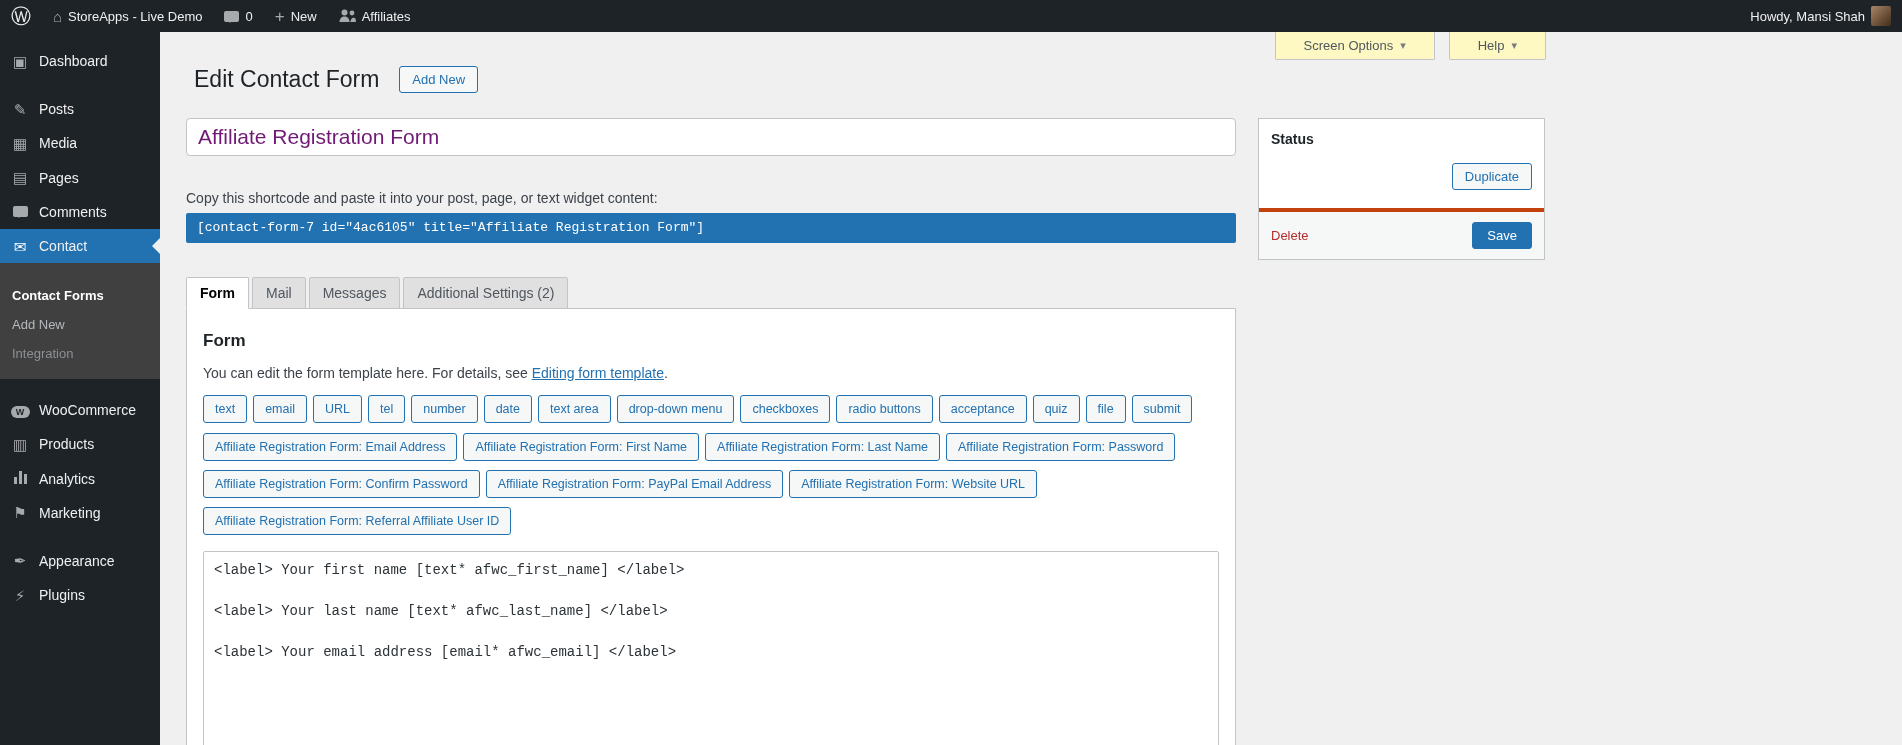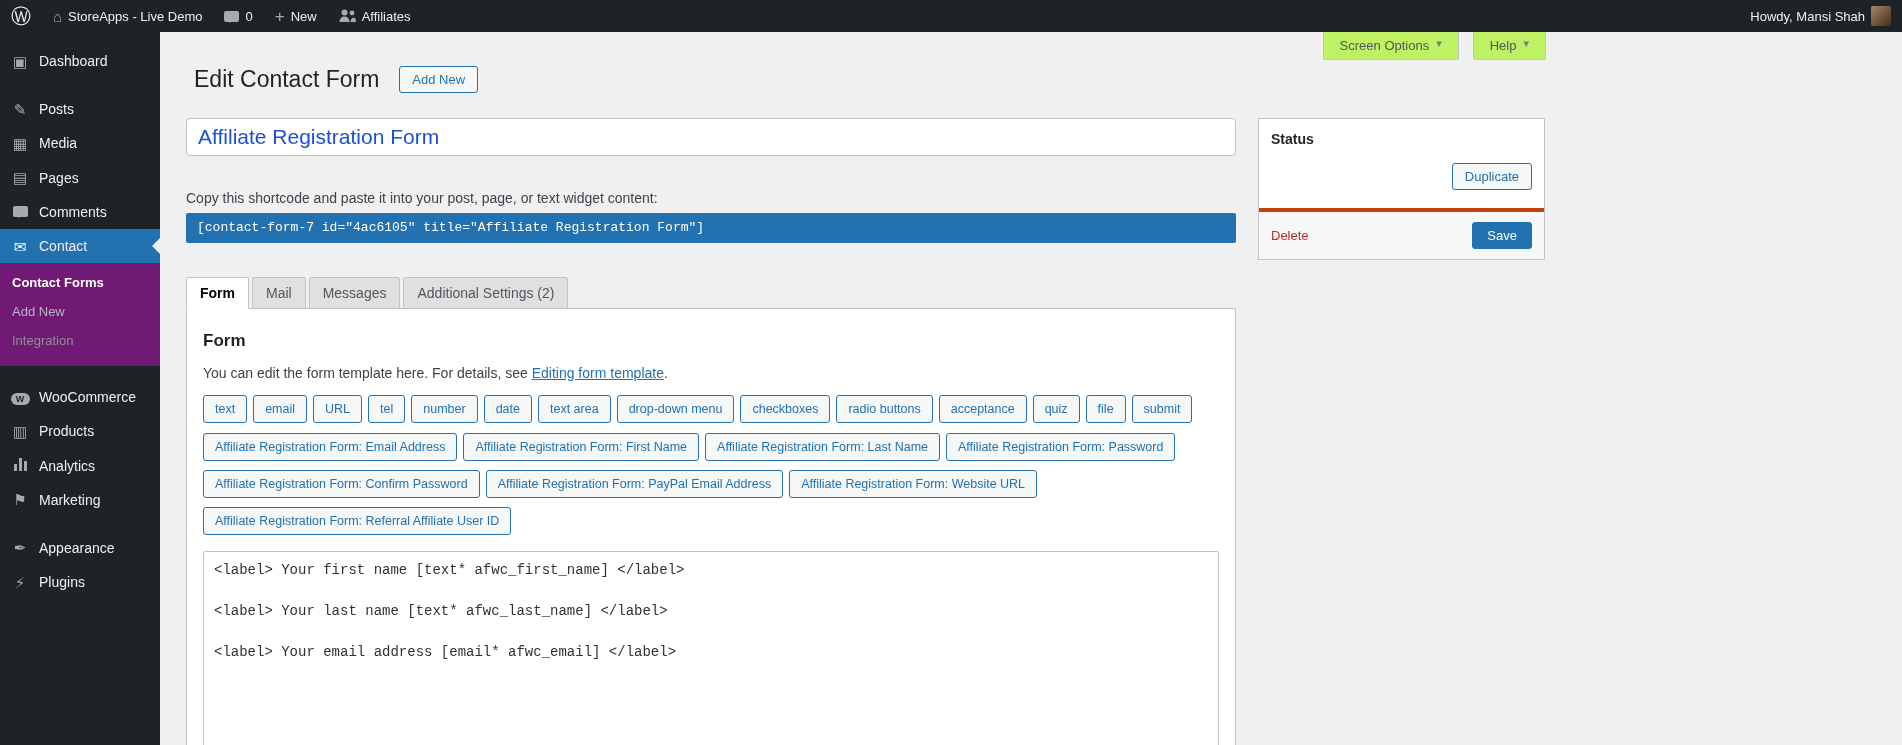--- a/index.html
+++ b/index.html
@@ -22,46 +22,46 @@
   
   .sidebar{position:absolute;top:32px;left:0;width:160px;bottom:0;background:#1d2327;
     padding-top:12px;box-sizing:border-box;font-size:14px}
   .menu-item{display:flex;align-items:center;gap:9px;padding:8px 8px 8px 10px;color:#f0f0f1;cursor:pointer;position:relative;line-height:1.3}
   .menu-item .icon{width:20px;flex:0 0 20px;text-align:center;color:#a7aaad;font-size:15px;line-height:1}
   .menu-item.active{background:#2271b1}
   .menu-item.active .icon{color:#fff}
   .menu-item.active::after{content:"";position:absolute;right:0;top:50%;margin-top:-8px;
     border:8px solid transparent;border-right-color:#f0f0f1}
   .menu-sep{height:14px}
-  .submenu{background:#701a75;padding:5px 0 11px}
+  .submenu{background:#404040;padding:18px 0 11px}
   .submenu-item{padding:7px 12px;font-size:13px;color:#b4b9be;cursor:pointer}
   .submenu-item.current{color:#fff;font-weight:700}
   .submenu-item.dim{color:#8c8f94}
   .woo-icon{width:19px;height:12px;background:#a7aaad;border-radius:6px;display:inline-block;position:relative;
     color:#1d2327;font-size:9px;font-weight:700;text-align:center;line-height:12px}
   .woo-icon::after{content:"";position:absolute;left:3px;bottom:-3px;border:3px solid transparent;border-top:3px solid #a7aaad}
   .bars-icon{display:inline-flex;align-items:flex-end;gap:2px;height:13px}
   .bars-icon i{width:3px;background:#a7aaad;display:block}
   .bars-icon i:nth-child(1){height:7px}
   .bars-icon i:nth-child(2){height:13px}
   .bars-icon i:nth-child(3){height:10px}
   
   .content{position:absolute;top:32px;left:160px;right:0;bottom:0;overflow:hidden}
   .wrap{position:relative;width:1386px;box-sizing:border-box;padding-left:26px}
   .screen-links{position:absolute;top:0;right:0;display:flex;gap:14px;z-index:5}
-  .screen-link{background:#bef264;border:1px solid #c3c4c7;border-top:none;border-radius:0 0 2px 2px;
-    padding:6px 16px;font-size:13px;color:#50575e;display:flex;gap:7px;cursor:pointer}
+  .screen-link{background:#fef9c3;border:1px solid #c3c4c7;border-top:none;border-radius:0 0 2px 2px;
+    padding:6px 28px;font-size:13px;color:#50575e;display:flex;gap:7px;align-items:center;cursor:pointer}
   .chev{font-size:11px;color:#787c82;line-height:1}
   .heading-row{display:flex;align-items:center;gap:12px;padding-top:25px}
   h1{font-size:23px;font-weight:400;margin:8px;color:#1d2327;line-height:1.3}
   .columns{display:flex;gap:22px;align-items:flex-start;margin-top:15px}
   .main-col{width:1050px;flex:0 0 1050px}
   .side-col{width:287px;flex:0 0 287px}
   .title-input{width:100%;box-sizing:border-box;height:38px;font-size:21px;padding:3px 11px;
-    border:1px solid #c3c4c7;border-radius:4px;color:#1d4ed8;background:#fff;font-family:inherit}
+    border:1px solid #c3c4c7;border-radius:4px;color:#701a75;background:#fff;font-family:inherit}
   .shortcode-hint{margin:34px 0 7px;font-size:14px;color:#3c434a}
   .shortcode-input{width:100%;box-sizing:border-box;height:30px;background:#2271b1;color:#fff;border:none;
     font-family:"Liberation Mono","DejaVu Sans Mono",monospace;font-size:13px;padding:6px 11px;border-radius:2px}
   .tabs{display:flex;gap:3px;margin-top:34px;position:relative}
   .tab{padding:7px 13px;font-size:14px;background:#e0e0e1;border:1px solid #c3c4c7;color:#50575e;
     cursor:pointer;border-radius:2px 2px 0 0;margin-bottom:-1px}
   .tab.active{background:#fff;color:#000;font-weight:600;border-bottom-color:#fff;z-index:2}
   .panel{background:#fff;border:1px solid #c3c4c7;padding:14px 16px;min-height:450px;position:relative;z-index:1}
   .panel h2{font-size:17px;font-weight:600;margin:8px 0 14px;color:#1d2327}
   .editor-hint{font-size:14px;margin:0 0 14px;color:#3c434a}

